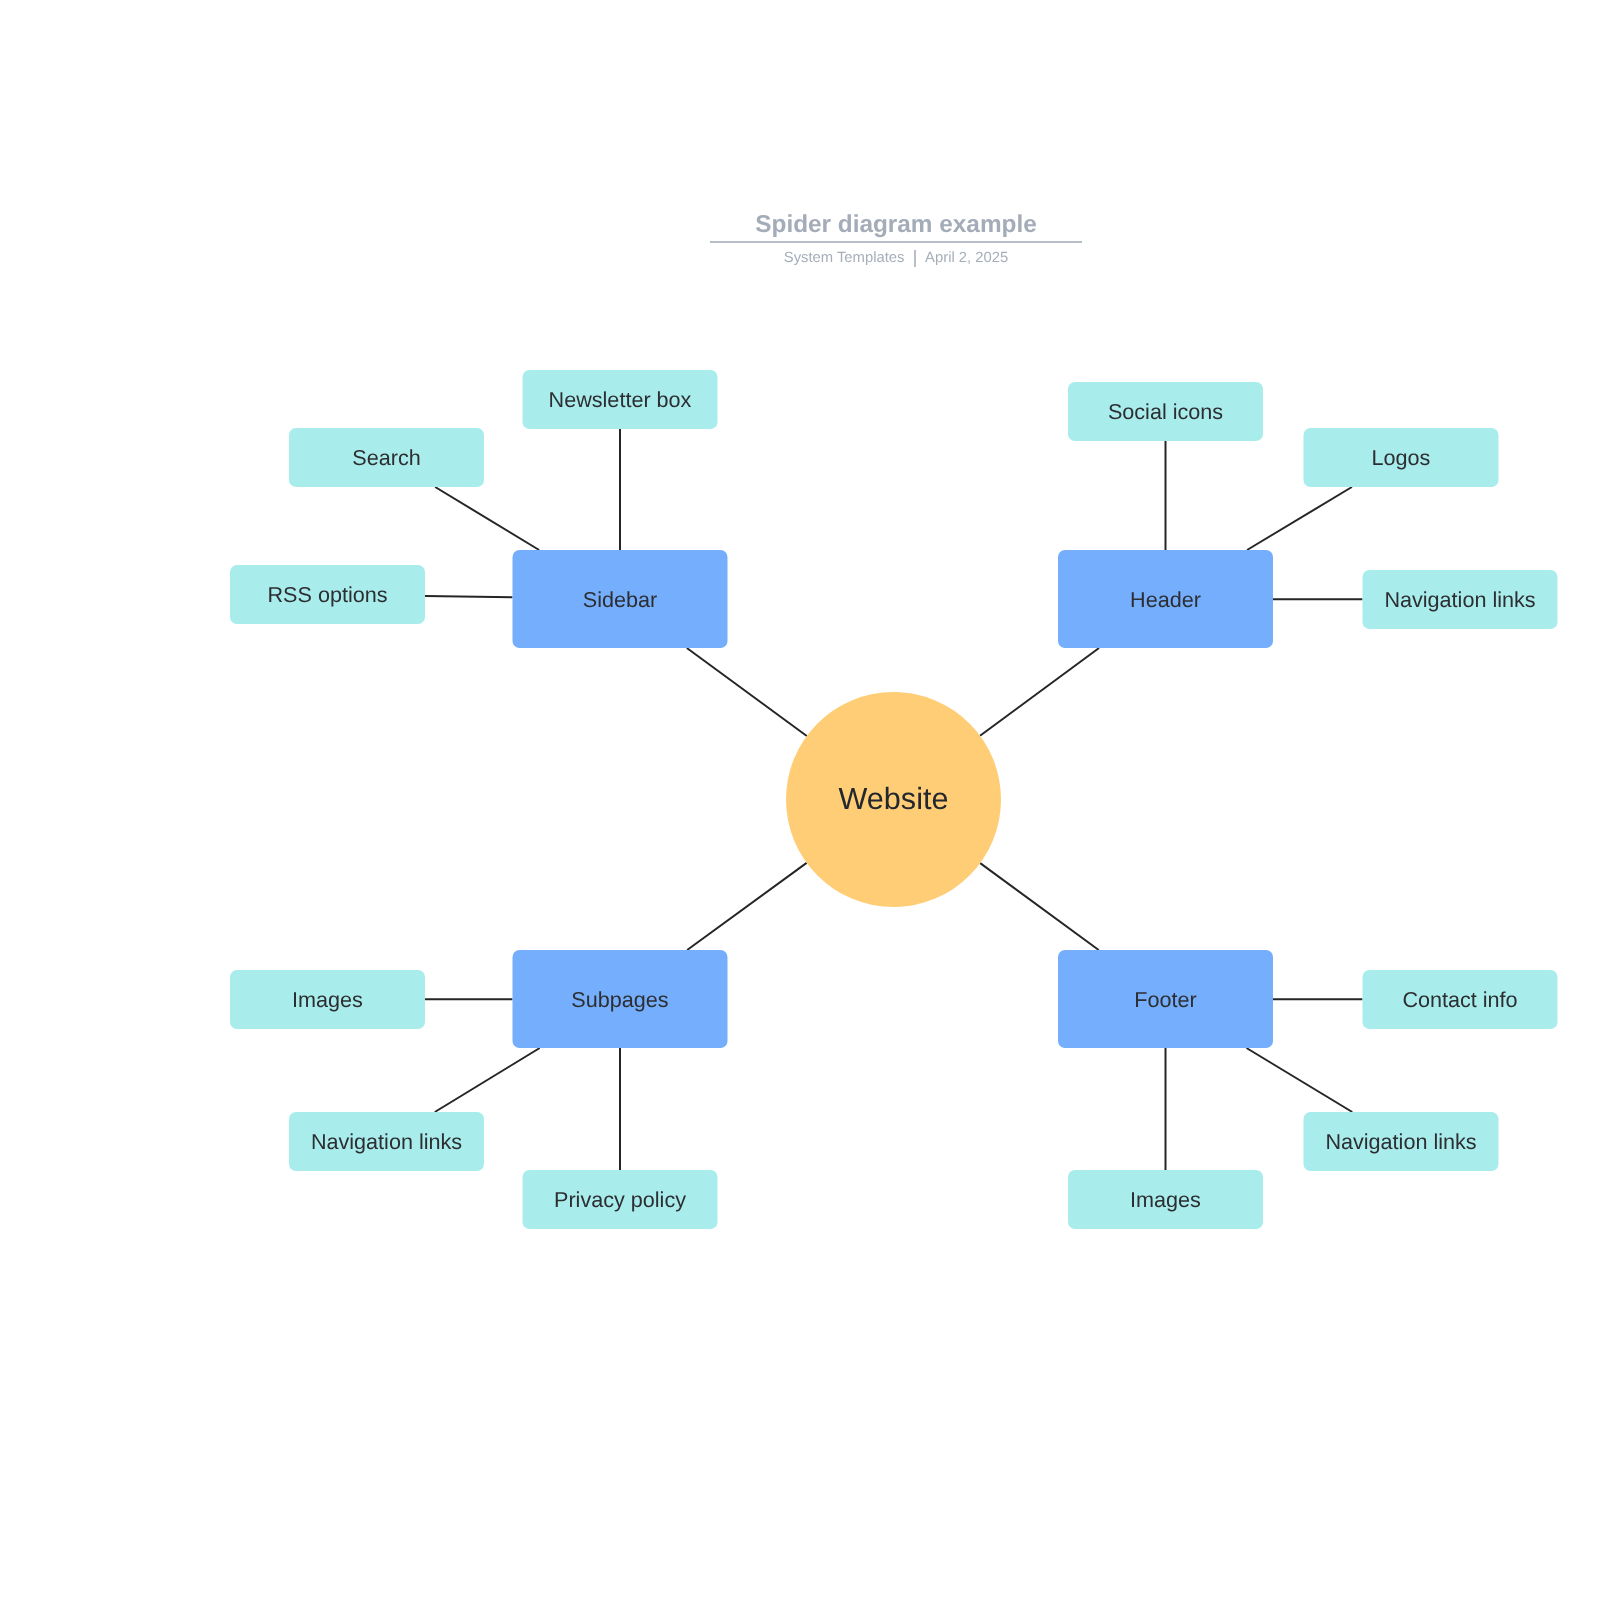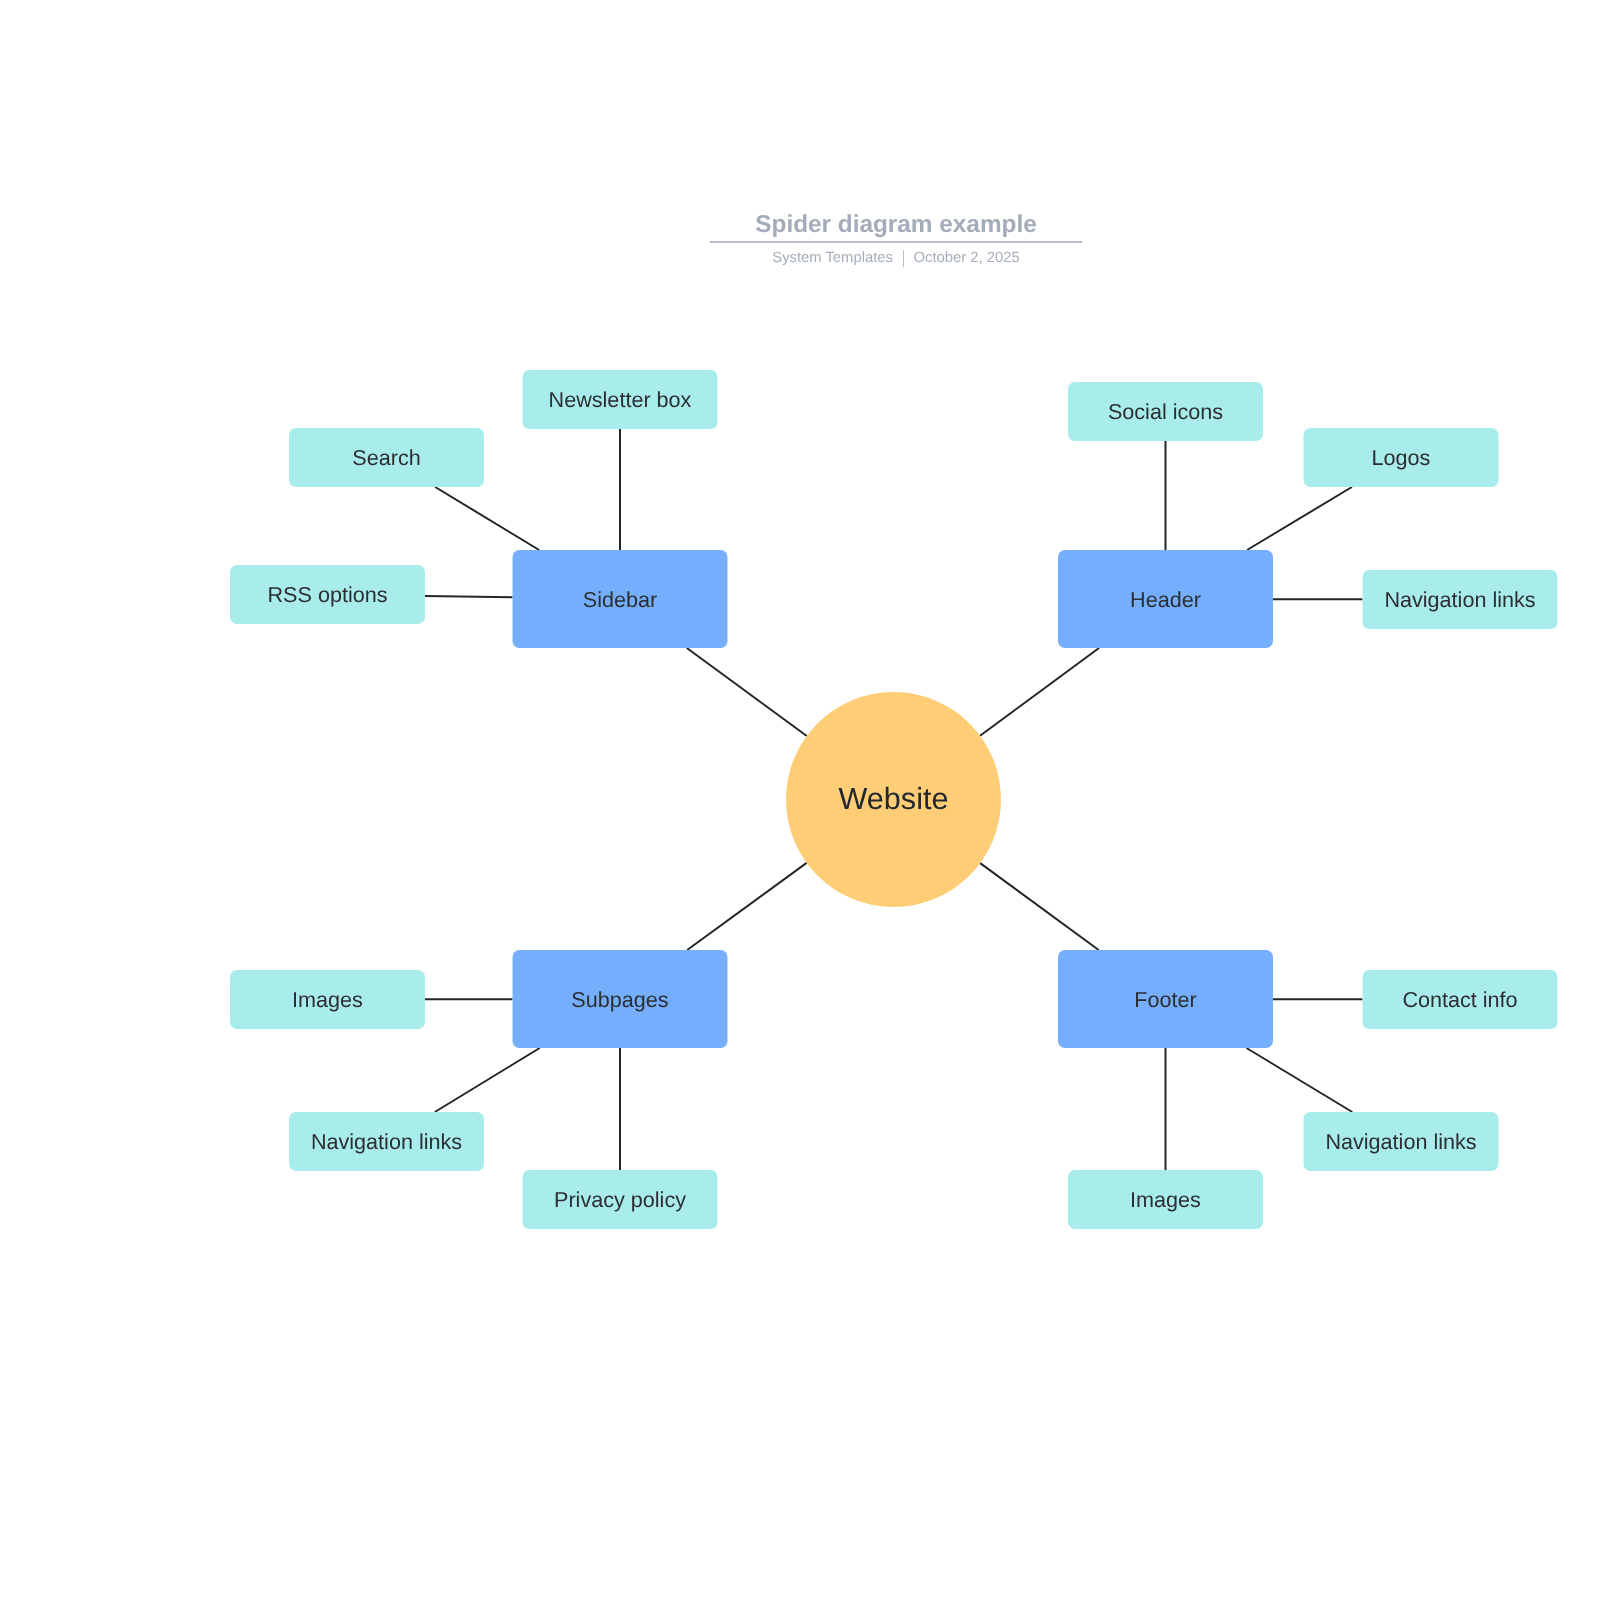--- a/index.html
+++ b/index.html
@@ -34,21 +34,21 @@
               fill:#23272e;text-anchor:middle;}
 </style>
 </head>
 <body>
 
 <div id="stage">
 
   <div class="doc-header">
     <div class="doc-title">Spider diagram example</div>
     <div class="doc-rule"></div>
-    <div class="doc-sub"><span>System Templates</span><span class="doc-sub-sep">|</span><span>October 2, 2025</span></div>
+    <div class="doc-sub"><span>System Templates</span><span class="doc-sub-sep">|</span><span>April 2, 2025</span></div>
   </div>
 
   <svg id="diagram" width="1600" height="1600" viewBox="0 0 1600 1600" xmlns="http://www.w3.org/2000/svg">
 
     <g>
       <line class="edge" x1="790.80" y1="735.94" x2="670.84" y2="648.00"></line>
       <line class="edge" x1="964.03" y1="735.71" x2="1083.03" y2="648.00"></line>
       <line class="edge" x1="790.65" y1="862.85" x2="671.18" y2="950.00"></line>
       <line class="edge" x1="964.18" y1="863.08" x2="1082.69" y2="950.00"></line>
       <line class="edge" x1="604.00" y1="550.00" x2="604.00" y2="429.00"></line>

